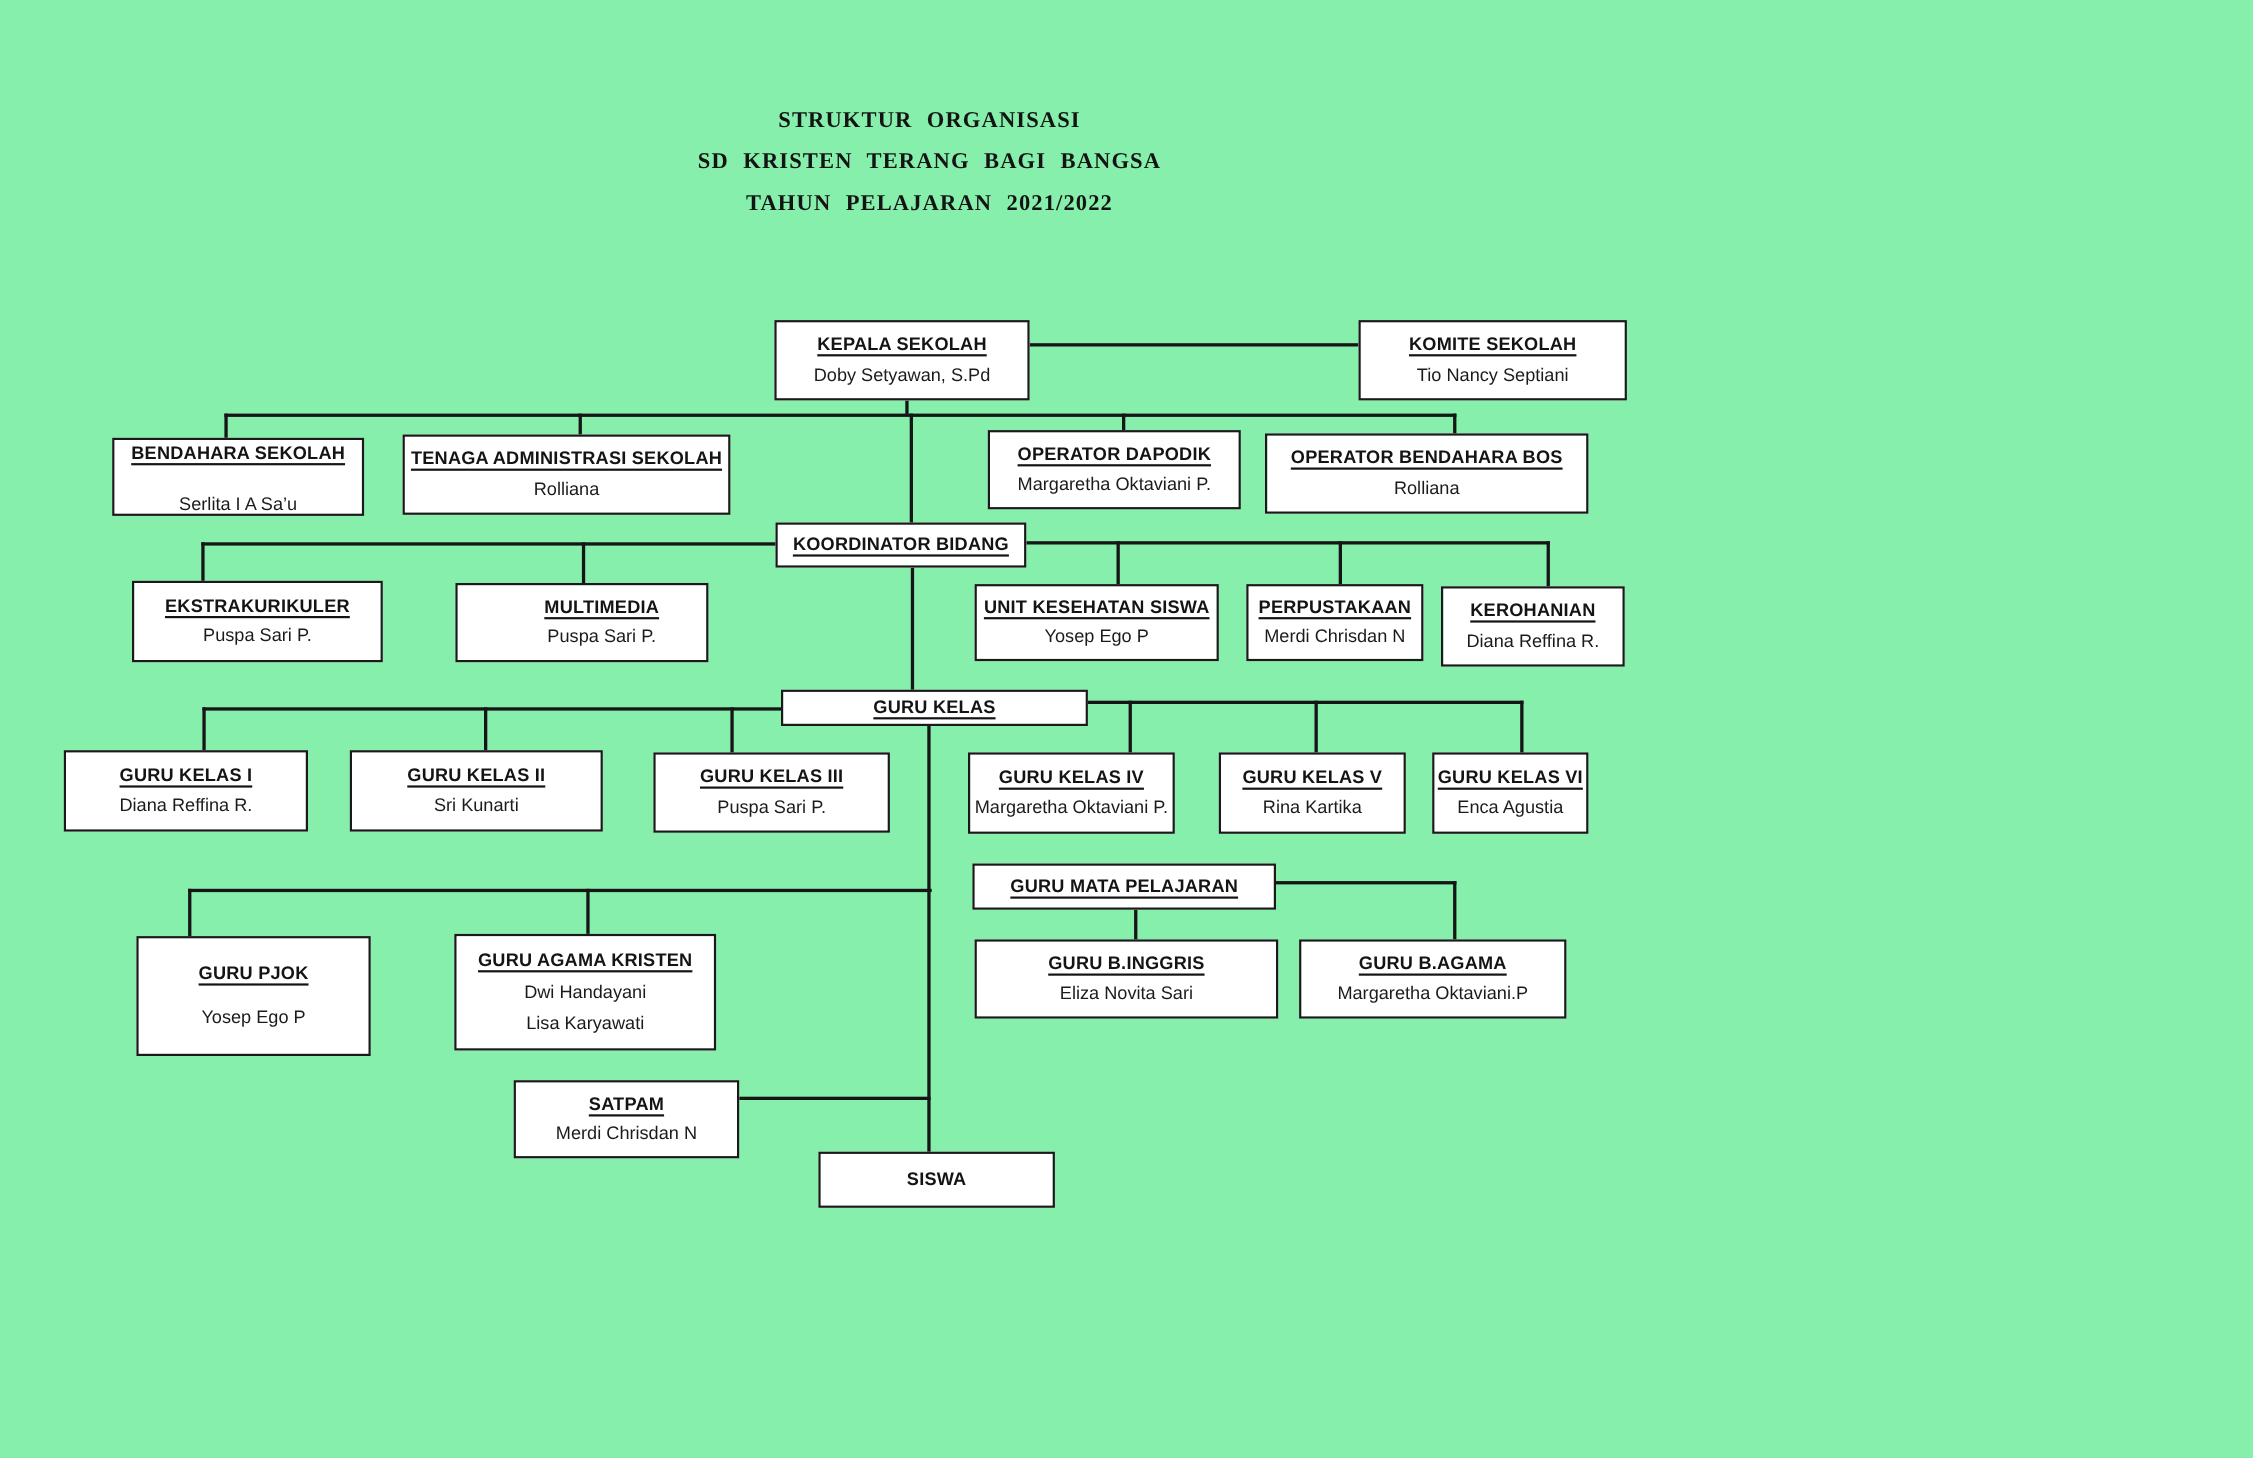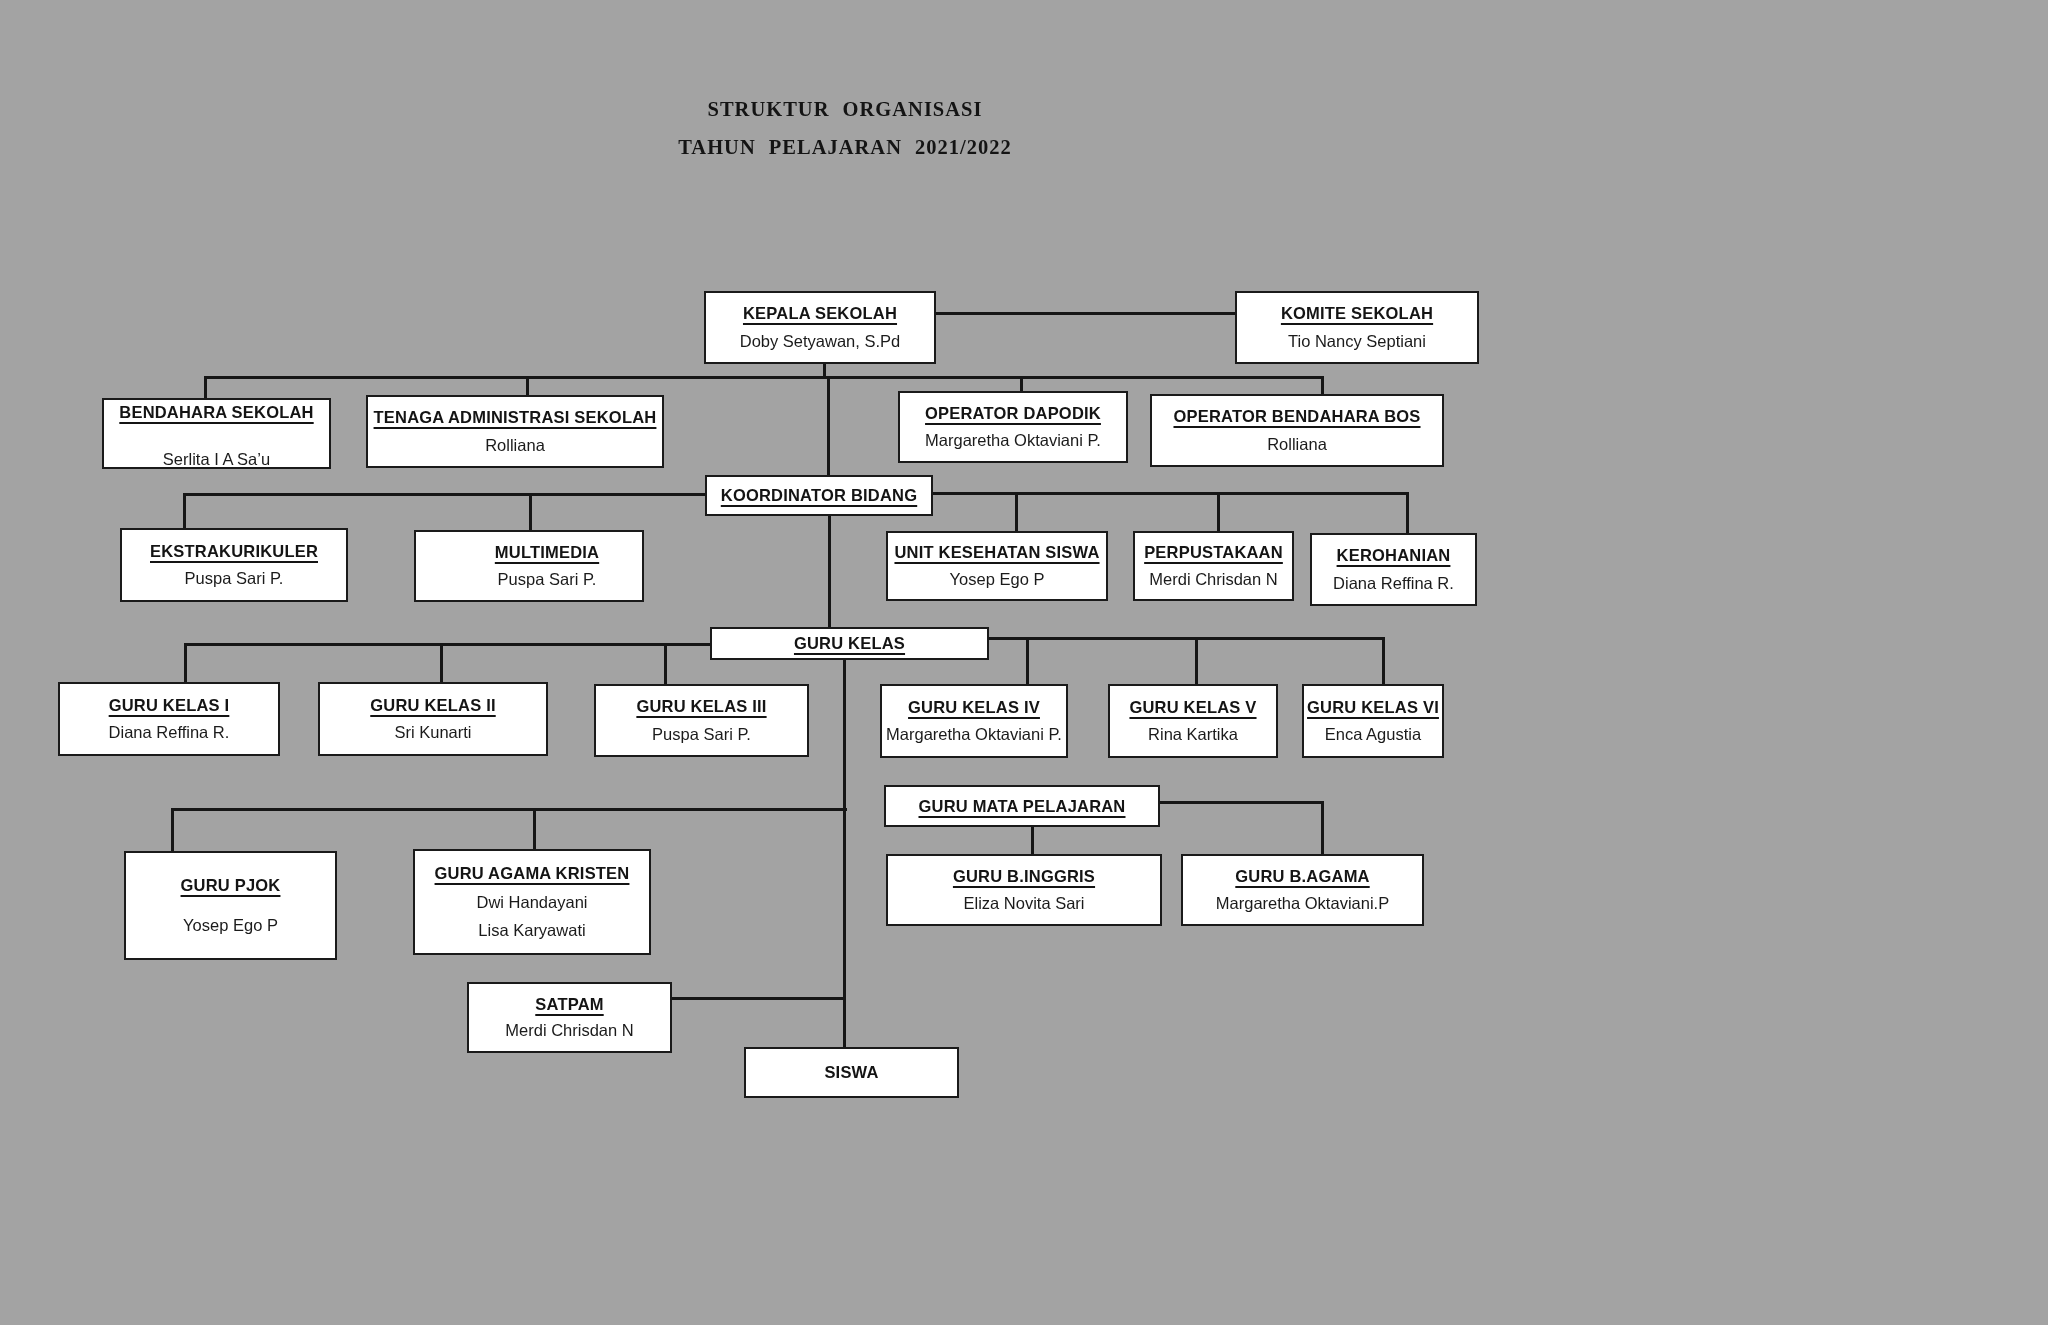--- a/index.html
+++ b/index.html
@@ -4,21 +4,21 @@
 <style>
   * { margin: 0; padding: 0; box-sizing: border-box; }
   html, body { background: #ffffff; }
   body {
     width: 2048px; height: 1325px;
     position: relative;
     overflow: hidden;
     font-family: "Liberation Sans", sans-serif;
     color: #161616;
   }
-  .stage { position: absolute; inset: 0; background: #a3a3a3; }
+  .stage { position: absolute; inset: 0; background: #86efac; }
 
   
   .title-block {
     position: absolute;
     left: 545px; top: 90px; width: 600px;
     text-align: center;
     font-family: "Liberation Serif", serif;
     font-weight: bold;
     font-size: 20.5px;
     letter-spacing: 1px;
@@ -62,20 +62,21 @@
   .cl.h { height: 3px; }
   .cl.v { width: 3px; }
 </style>
 </head>
 <body>
 
 <div class="stage">
 
   <div class="title-block">
     <div>STRUKTUR ORGANISASI</div>
+    <div>SD KRISTEN TERANG BAGI BANGSA</div>
     <div>TAHUN PELAJARAN 2021/2022</div>
   </div>
 
   <div class="cl h" style="left:936px;top:312px;width:299px;"></div>
   <div class="cl h" style="left:204px;top:376px;width:1120px;"></div>
   <div class="cl h" style="left:183px;top:493px;width:523px;"></div>
   <div class="cl h" style="left:933px;top:492px;width:476px;"></div>
   <div class="cl h" style="left:184px;top:643px;width:527px;"></div>
   <div class="cl h" style="left:989px;top:637px;width:396px;"></div>
   <div class="cl h" style="left:171px;top:808px;width:676px;"></div>

